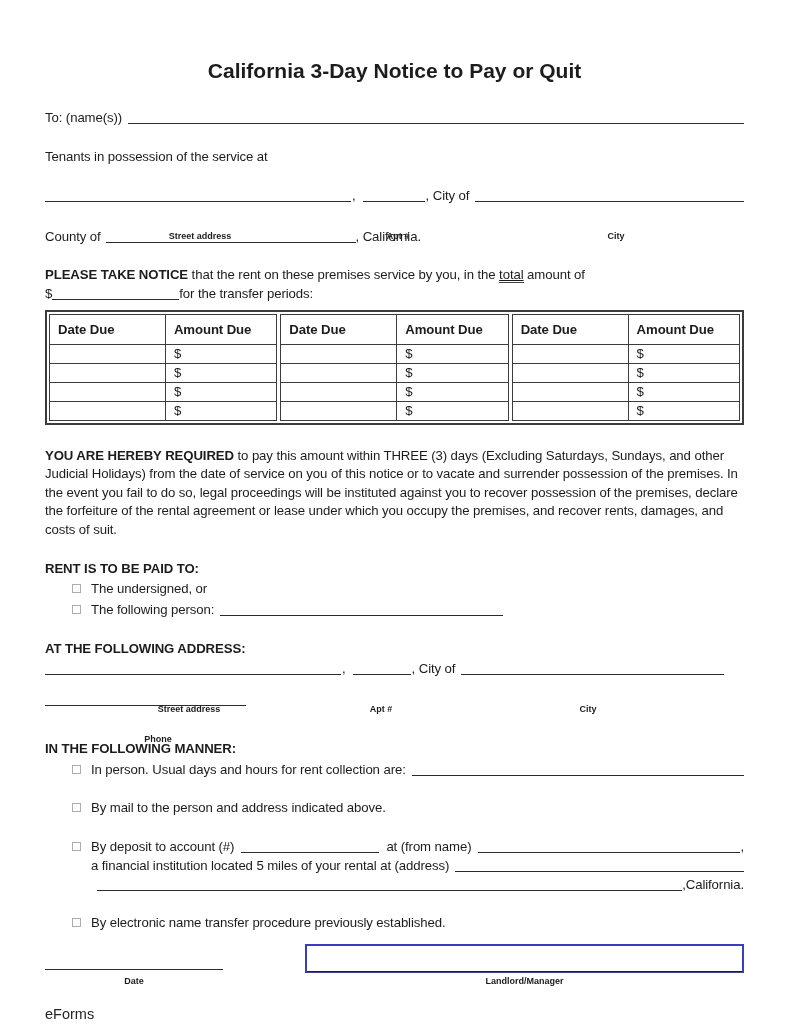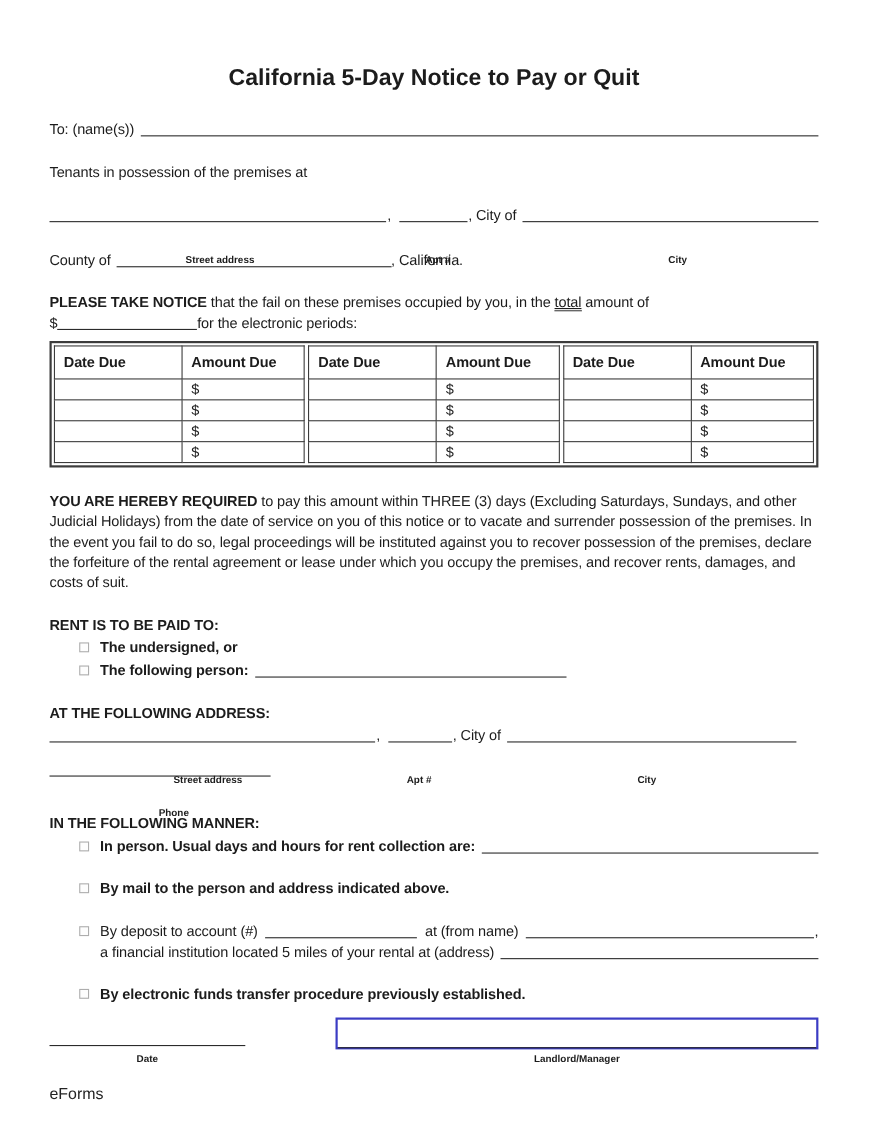--- a/index.html
+++ b/index.html
@@ -85,21 +85,21 @@
   .check-item { display: flex; align-items: baseline; padding-left: 27px; margin-top: 3px; }
   .checkbox {
     width: 9px; height: 9px;
     border: 1px solid #adadad;
     background: #fdfdfd;
     flex: 0 0 auto;
     margin-right: 10px;
     position: relative; top: 0px;
     display: inline-block;
   }
-  .check-item .label-text { line-height: 18px; font-weight: bold; }
+  .check-item .label-text { line-height: 18px; }
   .check-item .blank { margin-left: 6px; }
   .check-body { flex: 1 1 auto; }
   .check-body .row { line-height: 19px; }
 
   .m-gap { margin-top: 20px; }
 
   .addr2-row { margin-top: 3px; padding-right: 20px; }
   .phone-row { margin-top: 4px; }
 
   
@@ -124,28 +124,28 @@
   }
 
   .footer-brand { margin-top: 20px; font-size: 14.5px; letter-spacing: 0; color: #242424; }
 </style>
 </head>
 <body>
 
 <div class="page">
   <div class="content">
 
-    <h1 class="title">California 5-Day Notice to Pay or Quit</h1>
+    <h1 class="title">California 3-Day Notice to Pay or Quit</h1>
 
     <div class="row to-row">
       <span>To: (name(s))</span>
       <span class="blank grow"></span>
     </div>
 
-    <p class="intro">Tenants in possession of the premises at</p>
+    <p class="intro">Tenants in possession of the service at</p>
 
     <div class="row addr-row">
       <span class="blank" style="width:306px"></span>
       <span class="pre">,</span>
       <span class="blank" style="width:62px; margin-left:6px"></span>
       <span class="pre">, City of</span>
       <span class="blank grow" style="margin-left:5px"></span>
     </div>
     <div class="labels-row">
       <span style="left:155px">Street address</span>
@@ -153,26 +153,26 @@
       <span style="left:571px">City</span>
     </div>
 
     <div class="row county-row">
       <span>County of</span>
       <span class="blank" style="width:250px"></span>
       <span>, California.</span>
     </div>
 
     <p class="para notice-para">
-      <b class="lead">PLEASE TAKE NOTICE</b><span> that the fail on these premises occupied by you, in the </span><span class="u">total</span><span> amount of</span>
+      <b class="lead">PLEASE TAKE NOTICE</b><span> that the rent on these premises service by you, in the </span><span class="u">total</span><span> amount of</span>
     </p>
     <div class="row">
       <span>$</span>
       <span class="blank" style="width:127px"></span>
-      <span> for the electronic periods:</span>
+      <span> for the transfer periods:</span>
     </div>
 
     <div class="rent-table-wrap">
       <table class="pair">
         <colgroup>
             <col class="c-date">
             <col class="c-amt">
           </colgroup>
         <tbody>
             <tr>
@@ -310,26 +310,30 @@
           <span>By deposit to account (#)</span>
           <span class="blank" style="width:138px; margin:0 7px"></span>
           <span>at (from name)</span>
           <span class="blank grow" style="margin-left:7px"></span>
           <span>,</span>
         </div>
         <div class="row">
           <span>a financial institution located 5 miles of your rental at (address)</span>
           <span class="blank grow" style="margin-left:6px"></span>
         </div>
+        <div class="row">
+          <span class="blank grow"></span>
+          <span>,California.</span>
+        </div>
       </div>
     </div>
 
     <div class="check-item m-gap">
       <span class="checkbox"></span>
-      <span class="label-text">By electronic funds transfer procedure previously established.</span>
+      <span class="label-text">By electronic name transfer procedure previously established.</span>
     </div>
 
     <div class="sig-row">
       <div class="date-col">
         <span class="blank"></span>
         <div class="under-label">Date</div>
       </div>
       <div class="sig-col">
         <div class="sig-box">
           <div class="sig-underline"></div>

